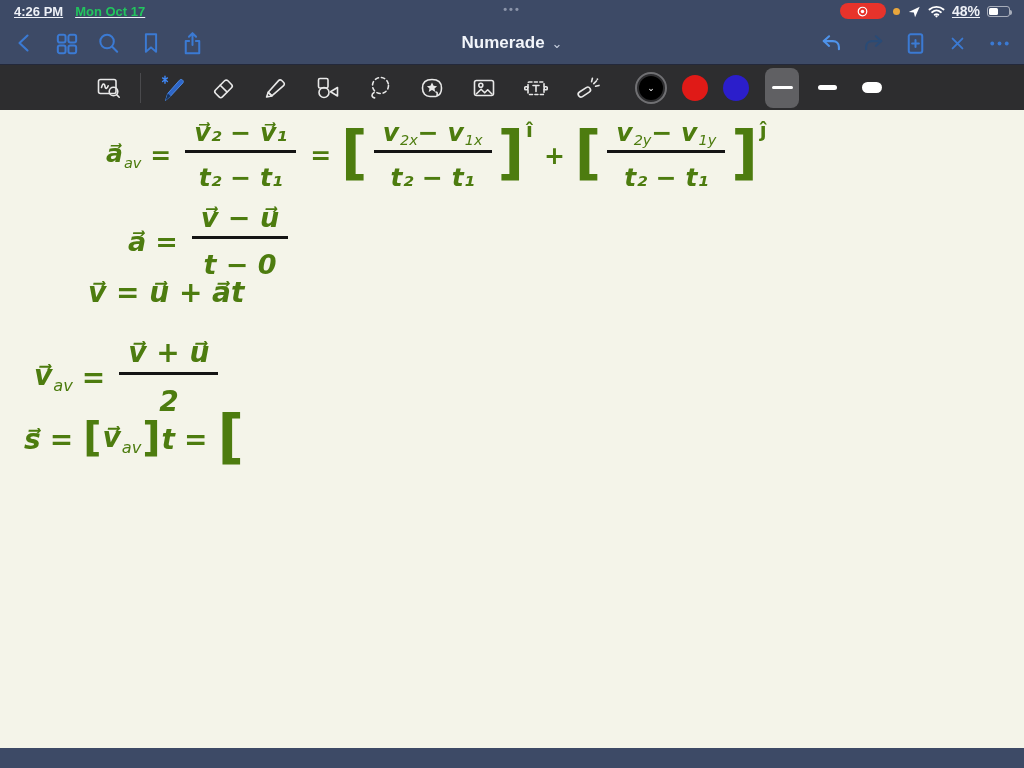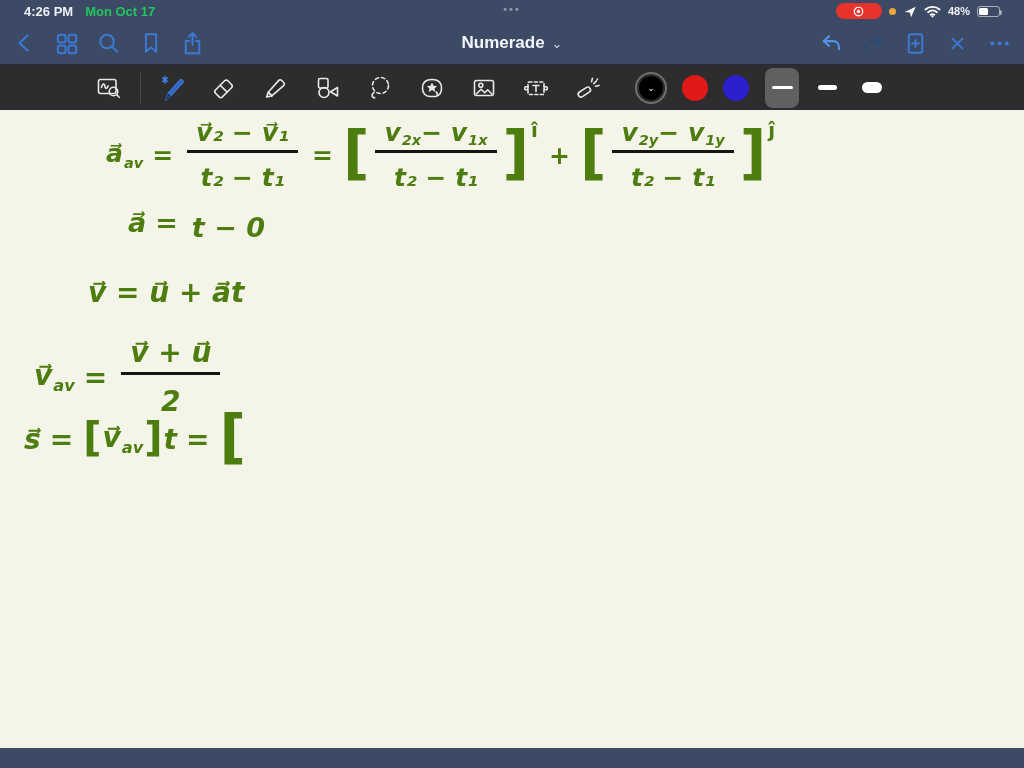--- a/index.html
+++ b/index.html
@@ -2,26 +2,26 @@
 <html><head>
 <meta charset="utf-8">
 <style>
   * { margin:0; padding:0; box-sizing:border-box; }
   html,body { width:1024px; height:768px; overflow:hidden; background:#000; }
   body { font-family:"Liberation Sans", sans-serif; position:relative; }
 
   
   .statusbar { position:absolute; left:0; top:0; width:1024px; height:22px;
     background:#3d4a66; display:flex; align-items:center; justify-content:space-between;
-    padding:0 24px; color:#eef1f7; }
+    padding:0 14px; color:#eef1f7;text-decoration:underline; }
   .sb-left { display:flex; gap:12px; align-items:center; font-size:13px; font-weight:700; }
   .sb-date { font-weight:600; color:#22c55e; }
   .sb-center { position:absolute; left:0; right:0; top:3px; text-align:center;
     color:#8d96ab; font-size:11px; letter-spacing:2px; font-weight:700; pointer-events:none; }
-  .sb-right { display:flex; gap:7px; align-items:center; font-size:11px; font-weight:600; }
+  .sb-right { display:flex; gap:7px; align-items:center; font-size:14px; font-weight:600; }
   .record-pill { width:46px; height:16px; background:#e7332b; border-radius:9px;
     display:flex; align-items:center; justify-content:center; }
   .orange-dot { width:7px; height:7px; border-radius:50%; background:#e9a63c; }
   .battery { position:relative; width:23px; height:11px; border:1px solid rgba(255,255,255,.55);
     border-radius:3px; padding:1px; }
   .battery-fill { width:48%; height:100%; background:#fff; border-radius:1.5px; }
   .battery-tip { position:absolute; right:-3px; top:3px; width:2px; height:5px;
     background:rgba(255,255,255,.55); border-radius:0 2px 2px 0; }
 
   
@@ -62,21 +62,21 @@
   
   .canvas { position:absolute; left:0; top:110px; width:1024px; height:638px; background:#f4f4e9; }
   .bottombar { position:absolute; left:0; top:748px; width:1024px; height:20px; background:#3d4a66; }
 
   .eq { position:absolute; display:flex; align-items:center; color:#4d7c0f;
     font-family:"DejaVu Sans", sans-serif; font-style:italic; font-weight:700; white-space:nowrap; }
   .eq .op { margin:0 9px; }
   .frac { display:inline-flex; flex-direction:column; align-items:center; margin:0 5px; }
   .frac .num { padding:0 9px 3px; border-bottom:3.5px solid #141414; display:flex; align-items:baseline; }
   .frac .den { padding-top:10px; }
-  .eq sub { font-size:0.58em; font-weight:700; transform:translateY(4px); margin-left:1px; }
+  .eq sub { font-size:0.58em; font-weight:400; transform:translateY(4px); margin-left:1px; }
   .bracket { font-style:normal; font-weight:700; line-height:1; transform:translateY(-2px); margin:0 1px; }
   .bracket.tall { font-size:58px; }
   .bracket.med  { font-size:40px; }
   .hat { font-style:normal; font-size:20px; transform:translateY(-25px); margin:0 2px 0 1px; }
 
   #eq1 { left:106px; top:8px;   font-size:25px; }
   #eq2 { left:128px; top:92px;  font-size:27px; }
   #eq3 { left:88px;  top:166px; font-size:28px; }
   #eq4 { left:34px;  top:226px; font-size:28px; }
   #eq5 { left:24px;  top:300px; font-size:28px; }
@@ -318,20 +318,21 @@
       <span class="den">t₂ − t₁</span>
     </span>
     <span class="bracket tall">]</span>
     <span class="hat">ĵ</span>
   </div>
 
   <div class="eq" id="eq2">
     <span>a⃗</span>
     <span class="op">=</span>
     <span class="frac">
+      <span class="num">v⃗ − u⃗</span>
       <span class="den">t − 0</span>
     </span>
   </div>
 
   <div class="eq" id="eq3">
     <span>v⃗ = u⃗ + a⃗t</span>
   </div>
 
   <div class="eq" id="eq4">
     <span><span>v⃗</span><sub>av</sub></span>

